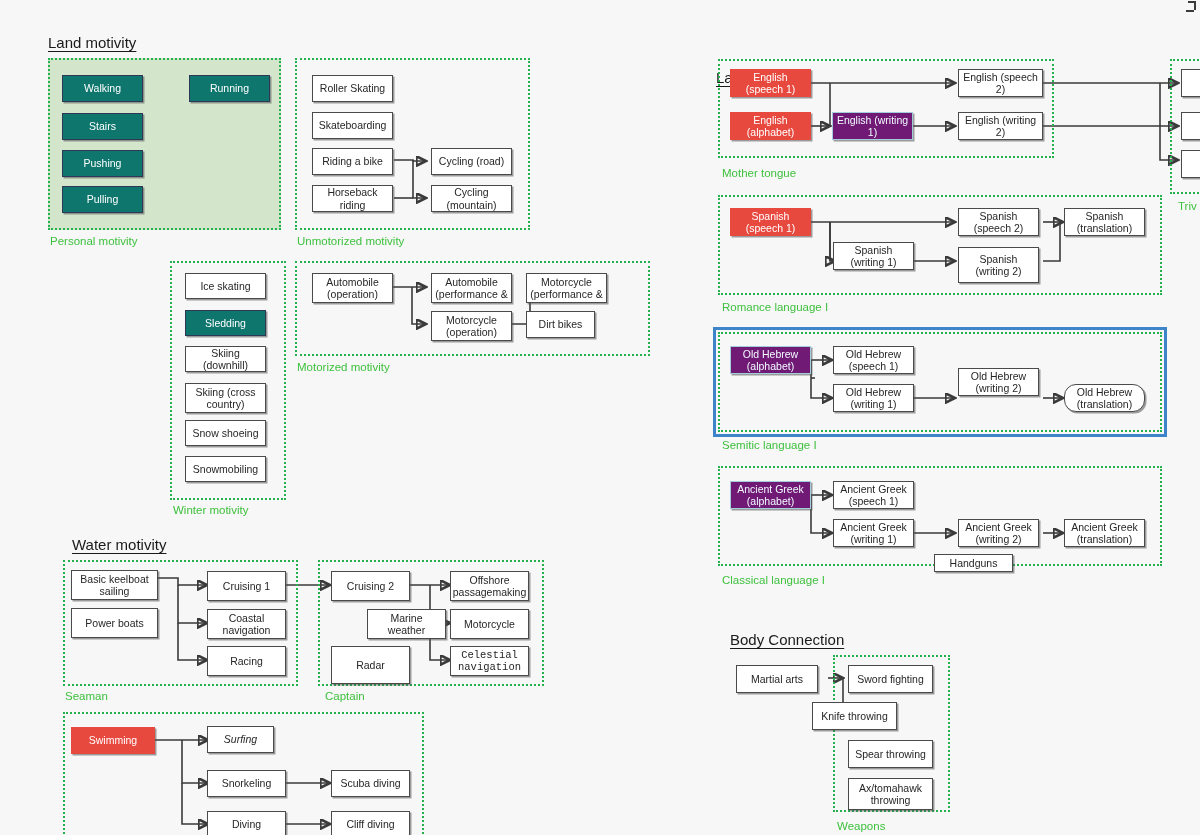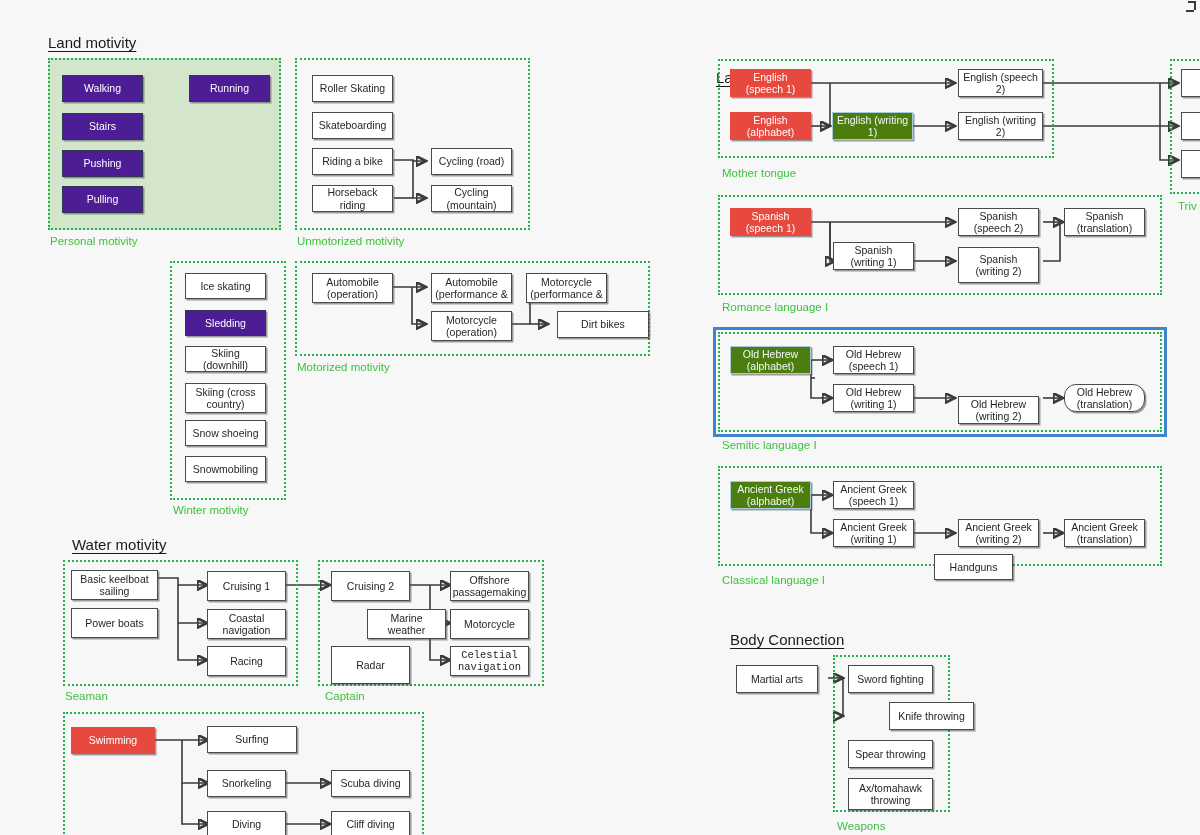--- a/index.html
+++ b/index.html
@@ -48,23 +48,23 @@
     background:#ffffff;
     border:1.5px solid #4a4a4a;
     box-shadow:1.5px 1.5px 0 rgba(80,80,80,.55);
     display:flex;align-items:center;justify-content:center;
     text-align:center;
     font-size:10.5px;
     line-height:1.18;
     color:#262626;
     padding:1px 3px;
   }
-  .node.navy{background:#4c1d95;border-color:#2e3856;color:#ffffff;}
+  .node.navy{background:#0f766e;border-color:#2e3856;color:#ffffff;}
   .node.red{background:#e8493f;border-color:#e8493f;color:#ffffff;}
-  .node.blue{background:#4d7c0f;border-color:#a3cddb;color:#f2fbff;}
+  .node.blue{background:#701a75;border-color:#a3cddb;color:#f2fbff;}
 
   
   svg.links{position:absolute;left:0;top:0;width:1200px;height:835px;overflow:visible;pointer-events:none;}
   svg.links path,svg.links line{fill:none;stroke:#3a3a3a;stroke-width:1.6;}
 
   
   .corner-mark{position:absolute;right:4px;top:1px;width:14px;height:12px;}
   .corner-mark i{position:absolute;background:#3a3a3a;display:block;}
   .corner-mark i.a{right:0;top:0;width:8px;height:2px;}
   .corner-mark i.b{right:0;top:0;width:2px;height:9px;}
@@ -168,21 +168,21 @@
   <div class="node" style="left:185px;top:383px;width:81px;height:30px;">Skiing (cross country)</div>
   <div class="node" style="left:185px;top:420px;width:81px;height:26px;">Snow shoeing</div>
   <div class="node" style="left:185px;top:456px;width:81px;height:26px;">Snowmobiling</div>
 
   <div class="group" style="left:295px;top:261px;width:355px;height:95px;"></div>
   <div class="group-label" style="left:297px;top:361px;">Motorized motivity</div>
   <div class="node" style="left:312px;top:273px;width:81px;height:30px;">Automobile (operation)</div>
   <div class="node" style="left:431px;top:273px;width:81px;height:30px;">Automobile (performance &amp;</div>
   <div class="node" style="left:431px;top:311px;width:81px;height:30px;">Motorcycle (operation)</div>
   <div class="node" style="left:526px;top:273px;width:81px;height:30px;">Motorcycle (performance &amp;</div>
-  <div class="node" style="left:526px;top:311px;width:92px;height:27px;margin-left:31px;">Dirt bikes</div>
+  <div class="node" style="left:526px;top:311px;width:69px;height:27px;">Dirt bikes</div>
 
   <div class="sec-title" style="left:72px;top:536px;">Water motivity</div>
 
   <div class="group" style="left:63px;top:560px;width:235px;height:126px;"></div>
   <div class="group-label" style="left:65px;top:690px;">Seaman</div>
   <div class="node" style="left:71px;top:570px;width:87px;height:30px;">Basic keelboat sailing</div>
   <div class="node" style="left:71px;top:608px;width:87px;height:30px;">Power boats</div>
   <div class="node" style="left:207px;top:571px;width:79px;height:30px;">Cruising 1</div>
   <div class="node" style="left:207px;top:609px;width:79px;height:30px;">Coastal navigation</div>
   <div class="node" style="left:207px;top:646px;width:79px;height:30px;">Racing</div>
@@ -191,21 +191,21 @@
   <div class="group-label" style="left:325px;top:690px;">Captain</div>
   <div class="node" style="left:331px;top:571px;width:79px;height:30px;">Cruising 2</div>
   <div class="node" style="left:331px;top:609px;width:79px;height:30px;margin-left:36px;">Marine weather</div>
   <div class="node" style="left:331px;top:646px;width:79px;height:38px;">Radar</div>
   <div class="node" style="left:450px;top:571px;width:79px;height:30px;">Offshore passagemaking</div>
   <div class="node" style="left:450px;top:609px;width:79px;height:30px;">Motorcycle</div>
   <div class="node" style="left:450px;top:646px;width:79px;height:30px;font-family:Liberation Mono, monospace;">Celestial navigation</div>
 
   <div class="group" style="left:63px;top:712px;width:361px;height:130px;"></div>
   <div class="node red" style="left:71px;top:727px;width:84px;height:27px;">Swimming</div>
-  <div class="node" style="left:207px;top:726px;width:90px;height:27px;">Surfing</div>
+  <div class="node" style="left:207px;top:726px;width:67px;height:27px;font-style:italic;">Surfing</div>
   <div class="node" style="left:207px;top:770px;width:79px;height:27px;">Snorkeling</div>
   <div class="node" style="left:331px;top:770px;width:79px;height:27px;">Scuba diving</div>
   <div class="node" style="left:207px;top:811px;width:79px;height:27px;">Diving</div>
   <div class="node" style="left:331px;top:811px;width:79px;height:27px;">Cliff diving</div>
 
   <div class="sec-title" style="left:716px;top:33px;margin-top:36px;">Language</div>
 
   <div class="group" style="left:718px;top:59px;width:336px;height:99px;"></div>
   <div class="group-label" style="left:722px;top:167px;">Mother tongue</div>
   <div class="node red" style="left:730px;top:69px;width:81px;height:28px;">English (speech 1)</div>
@@ -226,38 +226,38 @@
   <div class="node" style="left:833px;top:242px;width:81px;height:28px;">Spanish (writing 1)</div>
   <div class="node" style="left:958px;top:208px;width:81px;height:28px;">Spanish (speech 2)</div>
   <div class="node" style="left:958px;top:247px;width:81px;height:36px;">Spanish (writing 2)</div>
   <div class="node" style="left:1064px;top:208px;width:81px;height:28px;">Spanish (translation)</div>
 
   <div class="group selected" style="left:718px;top:332px;width:444px;height:100px;"></div>
   <div class="group-label" style="left:722px;top:439px;">Semitic language I</div>
   <div class="node blue" style="left:730px;top:346px;width:81px;height:28px;">Old Hebrew (alphabet)</div>
   <div class="node" style="left:833px;top:346px;width:81px;height:28px;">Old Hebrew (speech 1)</div>
   <div class="node" style="left:833px;top:384px;width:81px;height:28px;">Old Hebrew (writing 1)</div>
-  <div class="node" style="left:958px;top:396px;width:81px;height:28px;">Old Hebrew (writing 2)</div>
+  <div class="node" style="left:958px;top:368px;width:81px;height:28px;">Old Hebrew (writing 2)</div>
   <div class="node" style="left:1064px;top:384px;width:81px;height:28px;border-radius:12px;">Old Hebrew (translation)</div>
 
   <div class="group" style="left:718px;top:466px;width:444px;height:100px;"></div>
   <div class="group-label" style="left:722px;top:574px;">Classical language I</div>
   <div class="node blue" style="left:730px;top:481px;width:81px;height:28px;">Ancient Greek (alphabet)</div>
   <div class="node" style="left:833px;top:481px;width:81px;height:28px;">Ancient Greek (speech 1)</div>
   <div class="node" style="left:833px;top:519px;width:81px;height:28px;">Ancient Greek (writing 1)</div>
   <div class="node" style="left:958px;top:519px;width:81px;height:28px;">Ancient Greek (writing 2)</div>
   <div class="node" style="left:1064px;top:519px;width:81px;height:28px;">Ancient Greek (translation)</div>
-  <div class="node" style="left:934px;top:554px;width:79px;height:26px;">Handguns</div>
+  <div class="node" style="left:934px;top:554px;width:79px;height:18px;">Handguns</div>
 
   <div class="sec-title" style="left:730px;top:631px;">Body Connection</div>
   <div class="group" style="left:833px;top:655px;width:117px;height:157px;"></div>
   <div class="group-label" style="left:837px;top:820px;">Weapons</div>
   <div class="node" style="left:736px;top:665px;width:82px;height:28px;">Martial arts</div>
   <div class="node" style="left:848px;top:665px;width:85px;height:28px;">Sword fighting</div>
-  <div class="node" style="left:889px;top:702px;width:85px;height:28px;">Knife throwing</div>
+  <div class="node" style="left:812px;top:702px;width:85px;height:28px;">Knife throwing</div>
   <div class="node" style="left:848px;top:740px;width:85px;height:28px;">Spear throwing</div>
   <div class="node" style="left:848px;top:778px;width:85px;height:32px;">Ax/tomahawk throwing</div>
 
   <div class="corner-mark">
     <i class="a"></i>
       <i class="b"></i>
       <i class="c"></i>
   </div>
 
 </div>

